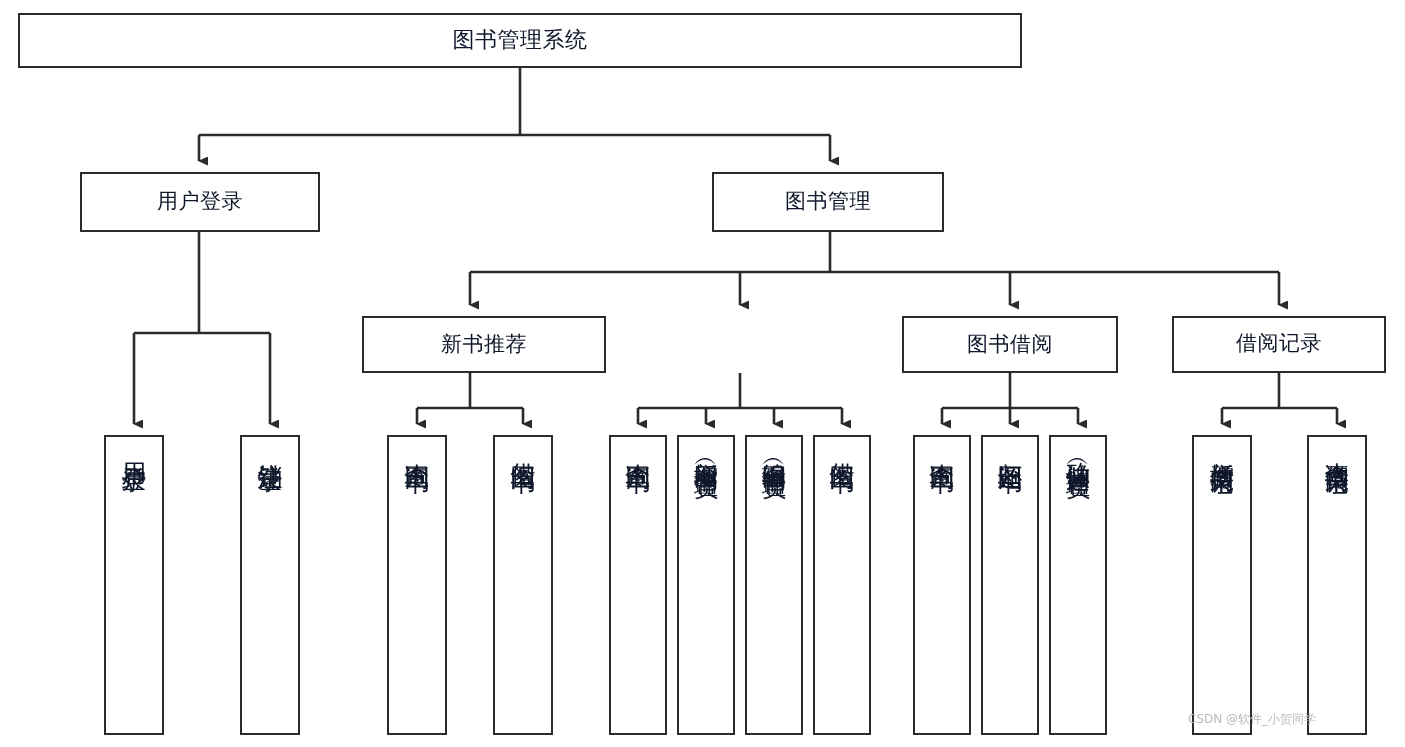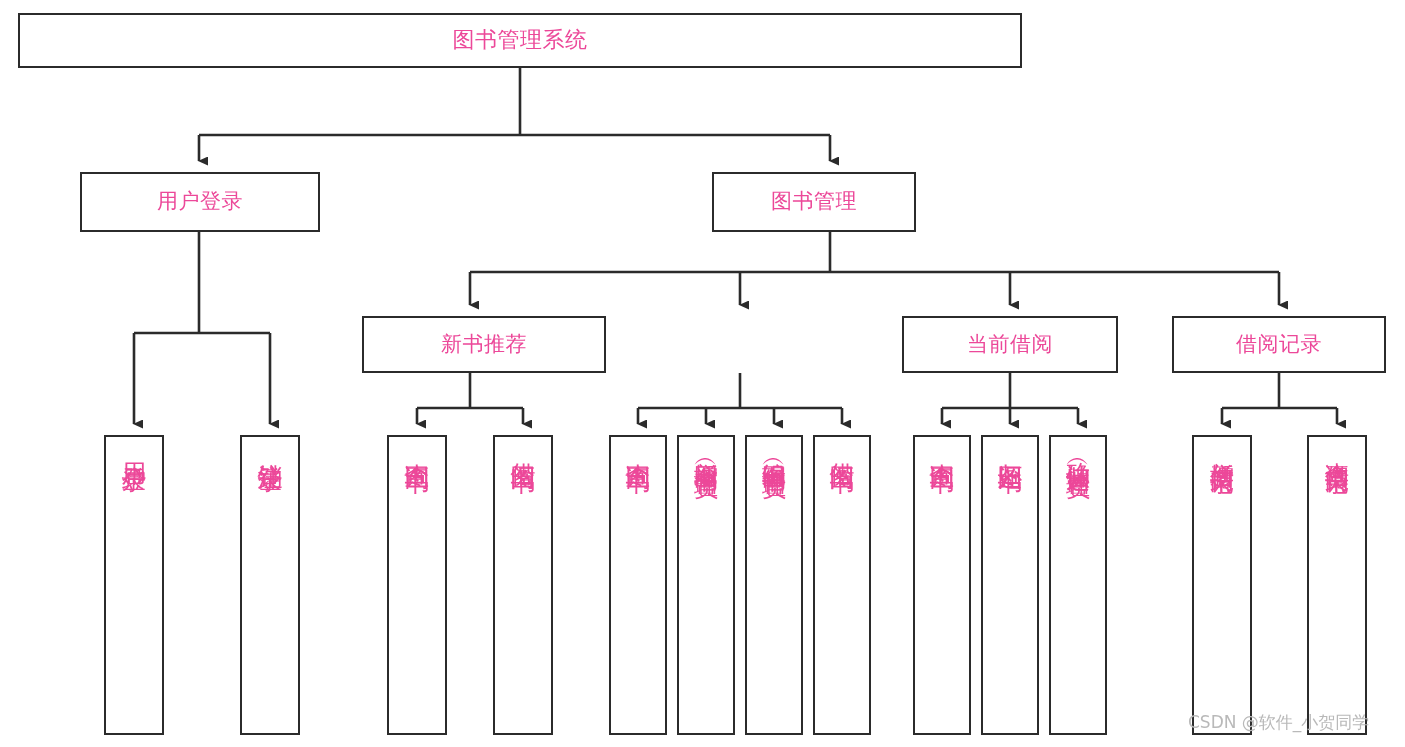--- a/index.html
+++ b/index.html
@@ -26,21 +26,21 @@
     pointer-events: none;
   }
   .node {
     position: absolute;
     box-sizing: border-box;
     border: 2px solid #2b2b2b;
     background: #ffffff;
     display: flex;
     align-items: center;
     justify-content: center;
-    color: #ec4899;
+    color: #0f172a;
   }
   .node .lbl {
     display: block;
     line-height: 1.12;
     text-align: center;
     white-space: nowrap;
   }
   .node.h .lbl {
     font-size: 21px;
     letter-spacing: 0.5px;
@@ -65,21 +65,21 @@
     letter-spacing: 2px;
     white-space: nowrap;
   }
   .node.v.tall .lbl {
     font-size: 24px;
   }
   #watermark {
     position: absolute;
     left: 1188px;
     top: 711px;
-    font-size: 17px;
+    font-size: 12px;
     color: #b9b9b9;
     white-space: nowrap;
     font-family: "DejaVu Sans", "Liberation Sans", sans-serif;
   }
 </style>
 </head>
 <body>
 
 <div id="canvas">
 
@@ -133,31 +133,31 @@
     </g>
   </svg>
 
   <div class="node h root" style="left:18px; top:13px; width:1004px; height:55px;">
     <span class="lbl">图书管理系统</span>
   </div>
 
   <div class="node h" style="left:80px; top:172px; width:240px; height:60px;">
     <span class="lbl">用户登录</span>
   </div>
-  <div class="node h" style="left:712px; top:172px; width:204px; height:60px;">
+  <div class="node h" style="left:712px; top:172px; width:232px; height:60px;">
     <span class="lbl">图书管理</span>
   </div>
 
   <div class="node h" style="left:362px; top:316px; width:244px; height:57px;">
     <span class="lbl">新书推荐</span>
   </div>
   <div class="node h" style="left:902px; top:316px; width:216px; height:57px;">
-    <span class="lbl">当前借阅</span>
-  </div>
-  <div class="node h" style="left:1172px; top:316px; width:214px; height:57px;">
+    <span class="lbl">图书借阅</span>
+  </div>
+  <div class="node h" style="left:1172px; top:316px; width:214px; height:57px;font-family:Liberation Mono, monospace;">
     <span class="lbl">借阅记录</span>
   </div>
 
   <div class="node v" style="left:104px; top:435px; width:60px; height:300px;">
     <span class="lbl">用户登录</span>
   </div>
   <div class="node v" style="left:240px; top:435px; width:60px; height:300px;">
     <span class="lbl">注销登录</span>
   </div>
 

